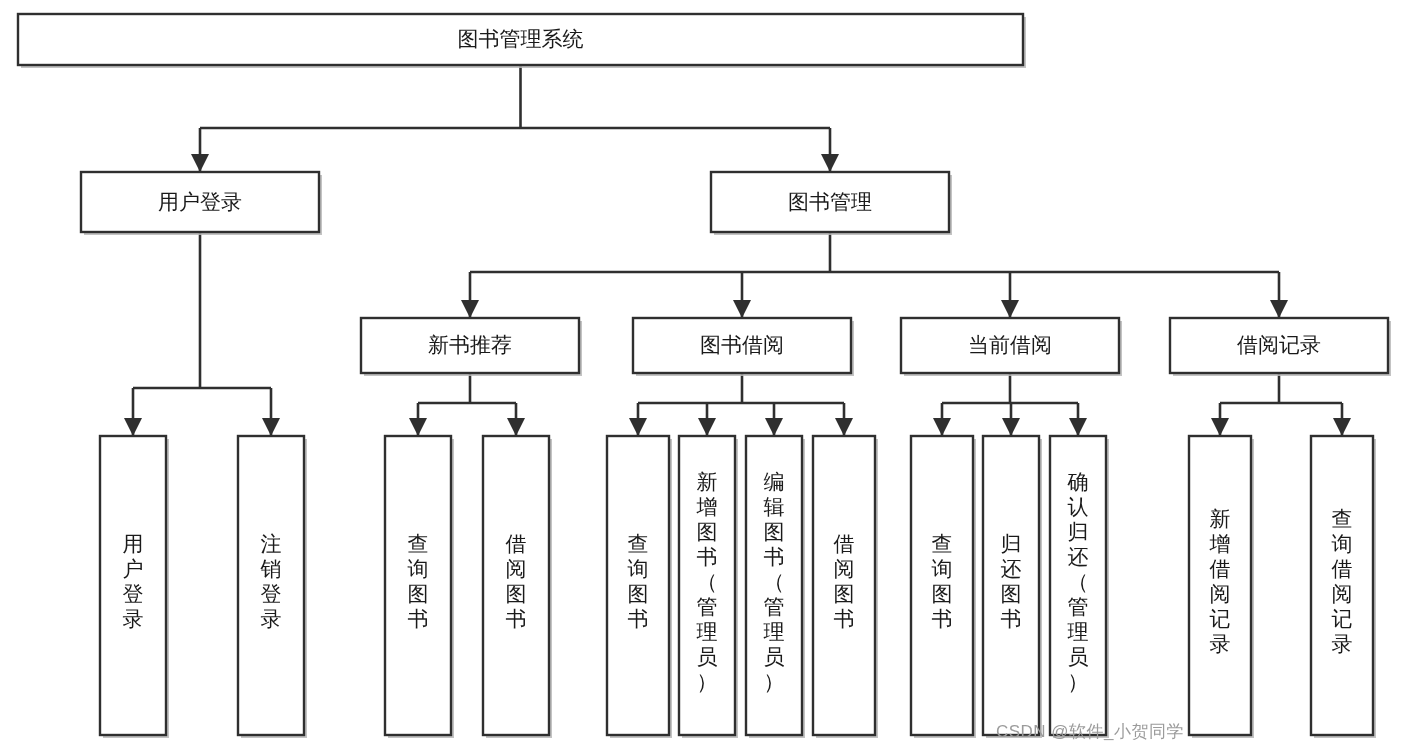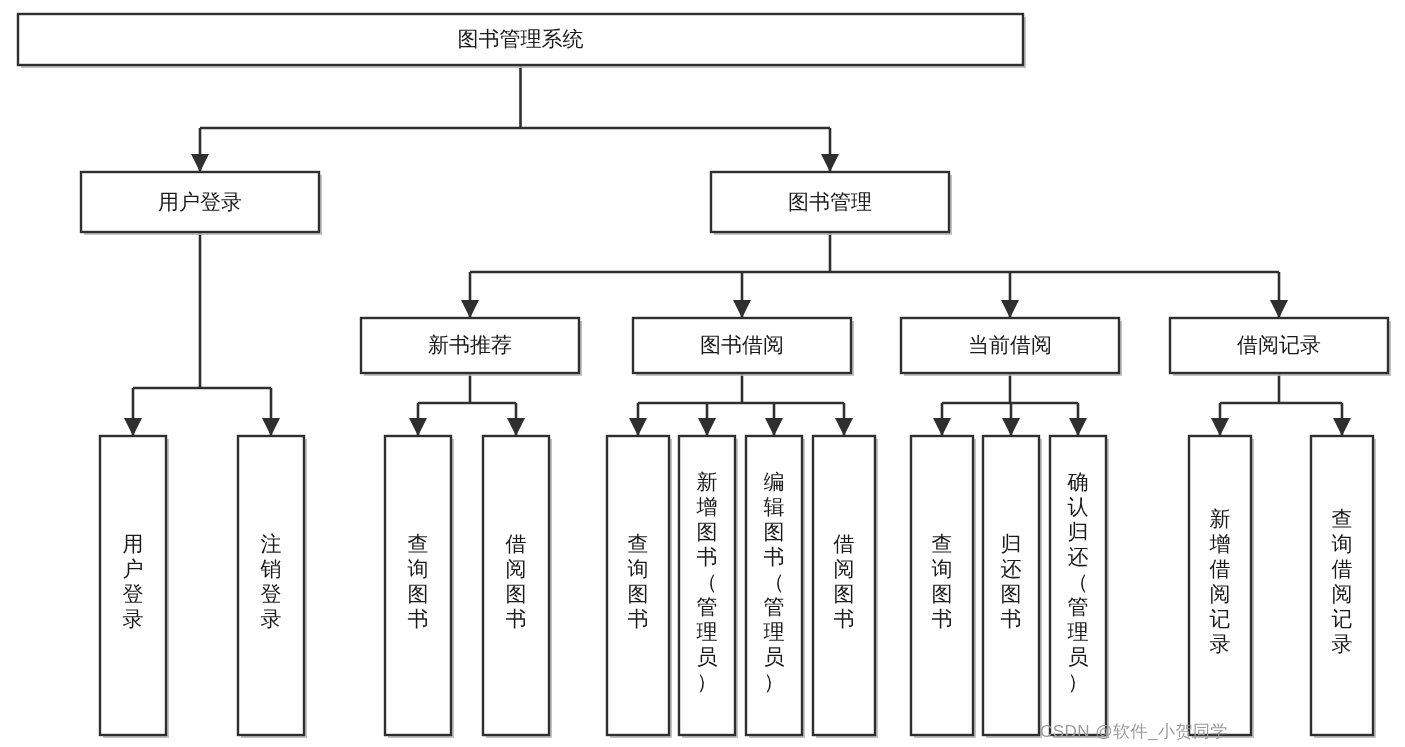--- a/index.html
+++ b/index.html
@@ -11,21 +11,20 @@
     width: 1405px;
     height: 747px;
     font-family: "Liberation Sans", "DejaVu Sans", sans-serif;
     overflow: hidden;
     position: relative;
   }
   #diagram-root {
     position: relative;
     width: 1192px;
     height: 747px;
-    padding-left: 44px;
   }
   svg#tree-svg {
     position: absolute;
     top: 0;
     left: 0;
     width: 1405px;
     height: 747px;
     display: block;
   }
   .node-box {

